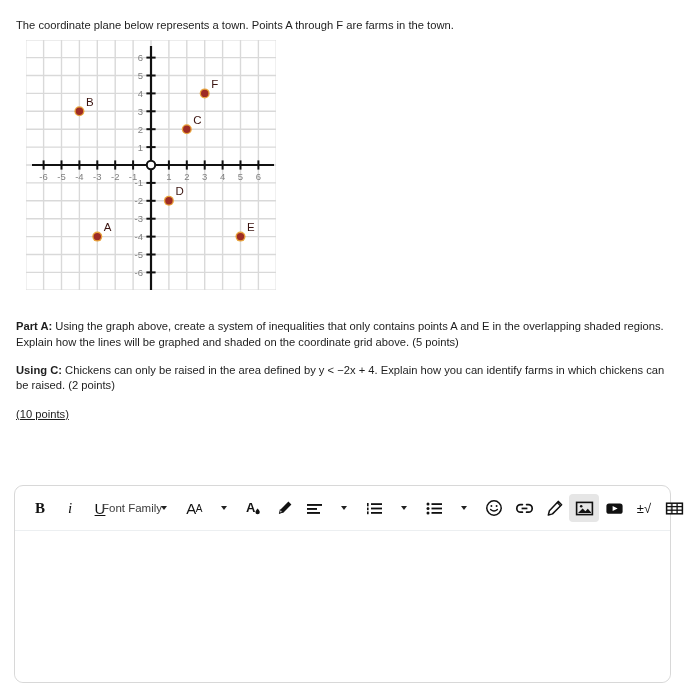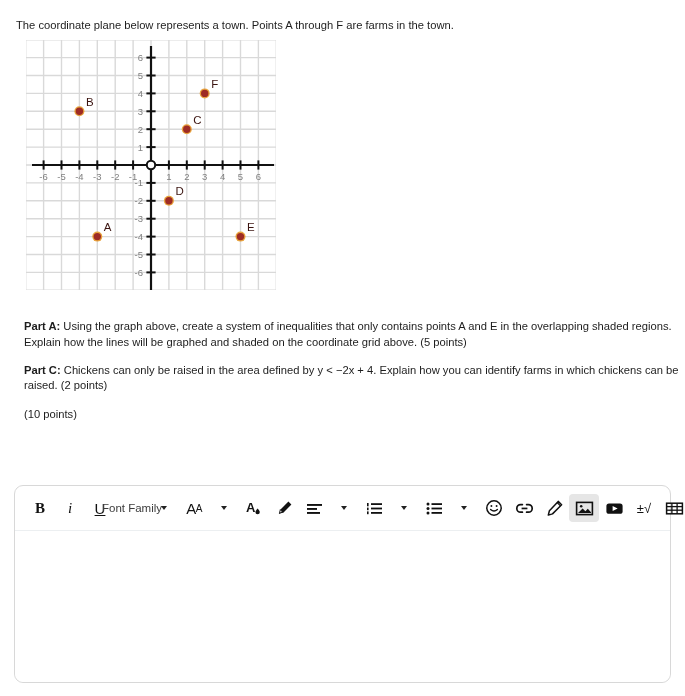--- a/index.html
+++ b/index.html
@@ -39,29 +39,29 @@
     left: 26px;
     top: 40px;
     width: 250px;
     height: 250px;
   }
   .graph-wrap svg { display: block; }
 
   
   .parts {
     position: absolute;
-    left: 24px;
+    left: 16px;
     top: 308px;
     width: 660px;
     font-size: 11.2px;
     line-height: 15.4px;
     color: #1d1d1d;
   }
   .part-block { margin-bottom: 13px; }
-  .part-block:last-child { margin-bottom: 0; }
+  .part-block:last-child { margin-bottom: 0; text-decoration: underline; }
   .part-label { font-weight: bold; }
 
   
   .editor {
     position: absolute;
     left: 14px;
     top: 485px;
     width: 657px;
     height: 198px;
     border: 1px solid #d8d8d8;
@@ -245,21 +245,21 @@
           <text x="221" y="191.1" font-family="Liberation Sans, sans-serif" font-size="11.5" fill="#3b1410">E</text>
           <circle cx="178.7" cy="53.400000000000006" r="5" fill="#e8a33d"></circle>
           <circle cx="178.7" cy="53.400000000000006" r="3.7" fill="#9e2b25"></circle>
           <text x="185.2" y="47.900000000000006" font-family="Liberation Sans, sans-serif" font-size="11.5" fill="#3b1410">F</text>
         </g>
     </svg>
   </div>
 
   <div class="parts">
     <p class="part-block"><span class="part-label">Part A:</span><span> Using the graph above, create a system of inequalities that only contains points A and E in the overlapping shaded regions. Explain how the lines will be graphed and shaded on the coordinate grid above. (5 points)</span></p>
-    <p class="part-block"><span class="part-label">Part C:</span><span> Chickens can only be raised in the area defined by y &lt; −2x + 4. Explain how you can identify farms in which chickens can be raised. (2 points)</span></p>
+    <p class="part-block"><span class="part-label">Using C:</span><span> Chickens can only be raised in the area defined by y &lt; −2x + 4. Explain how you can identify farms in which chickens can be raised. (2 points)</span></p>
     <p class="part-block"><span>(10 points)</span></p>
   </div>
 
   <div class="editor">
     <div class="toolbar">
 
       <div class="tb-btn tb-bold">B</div>
       <div class="spacer-sm"></div>
       <div class="tb-btn tb-italic">i</div>
       <div class="spacer-sm"></div>

